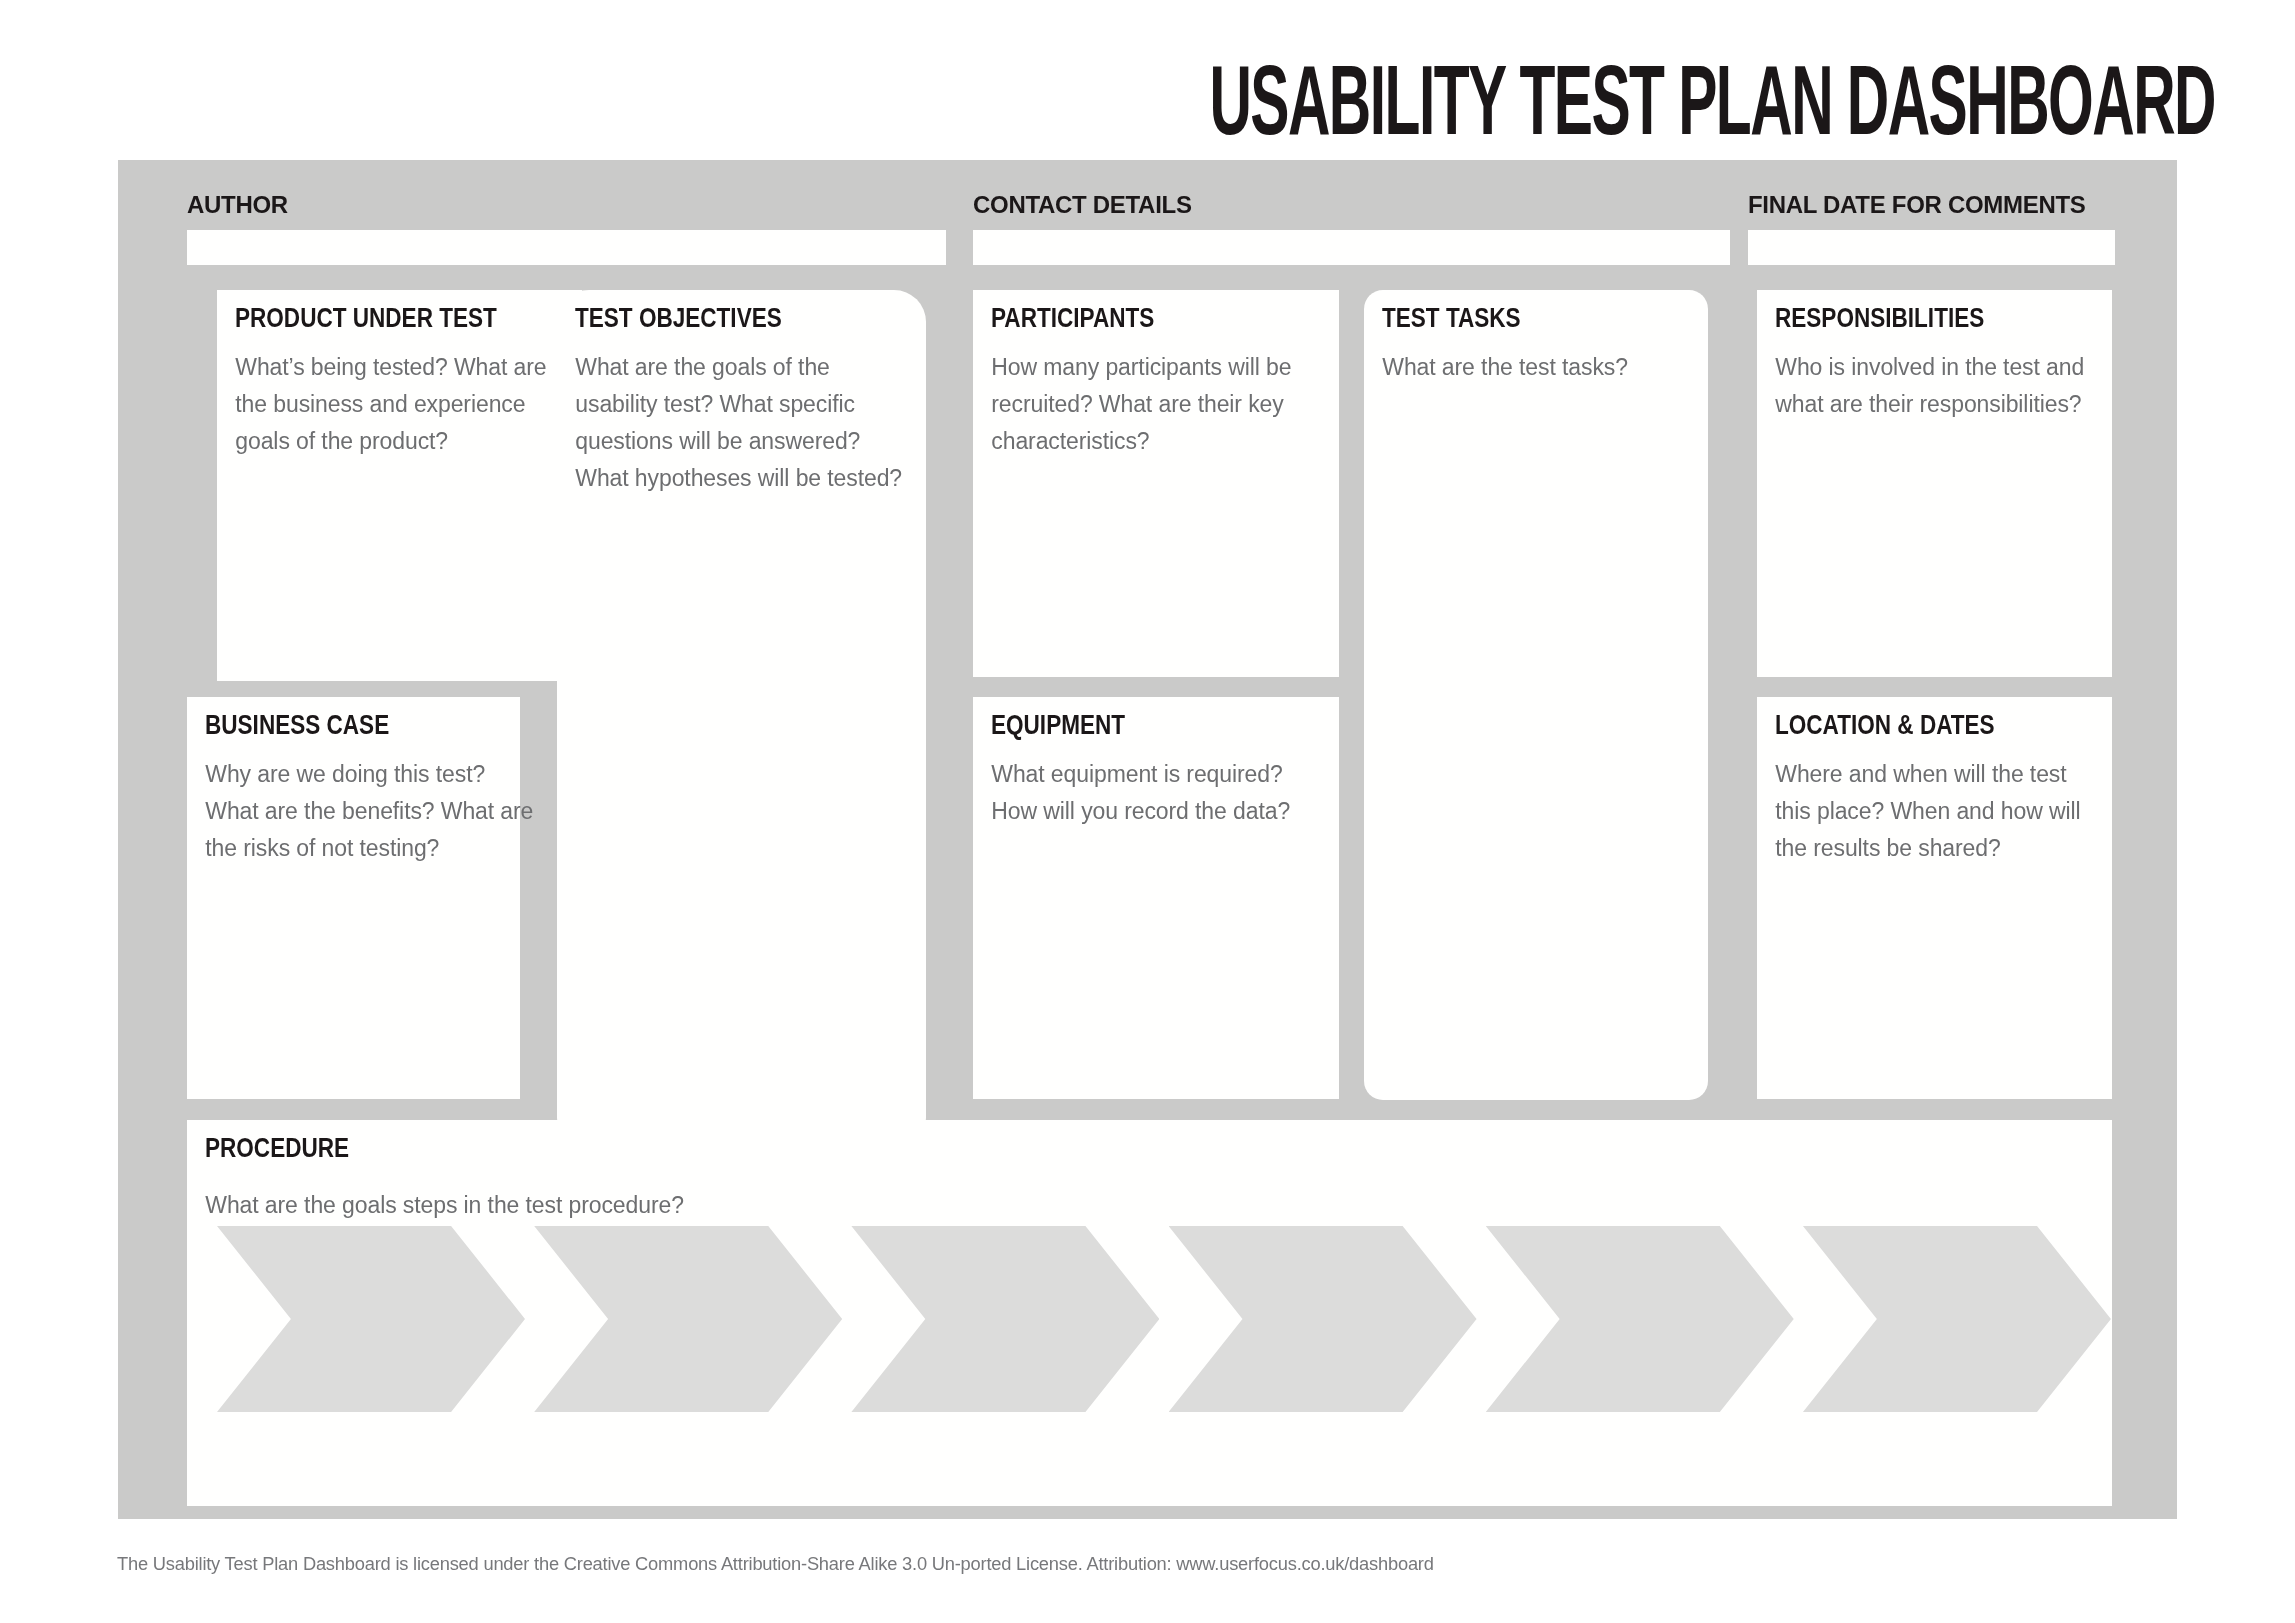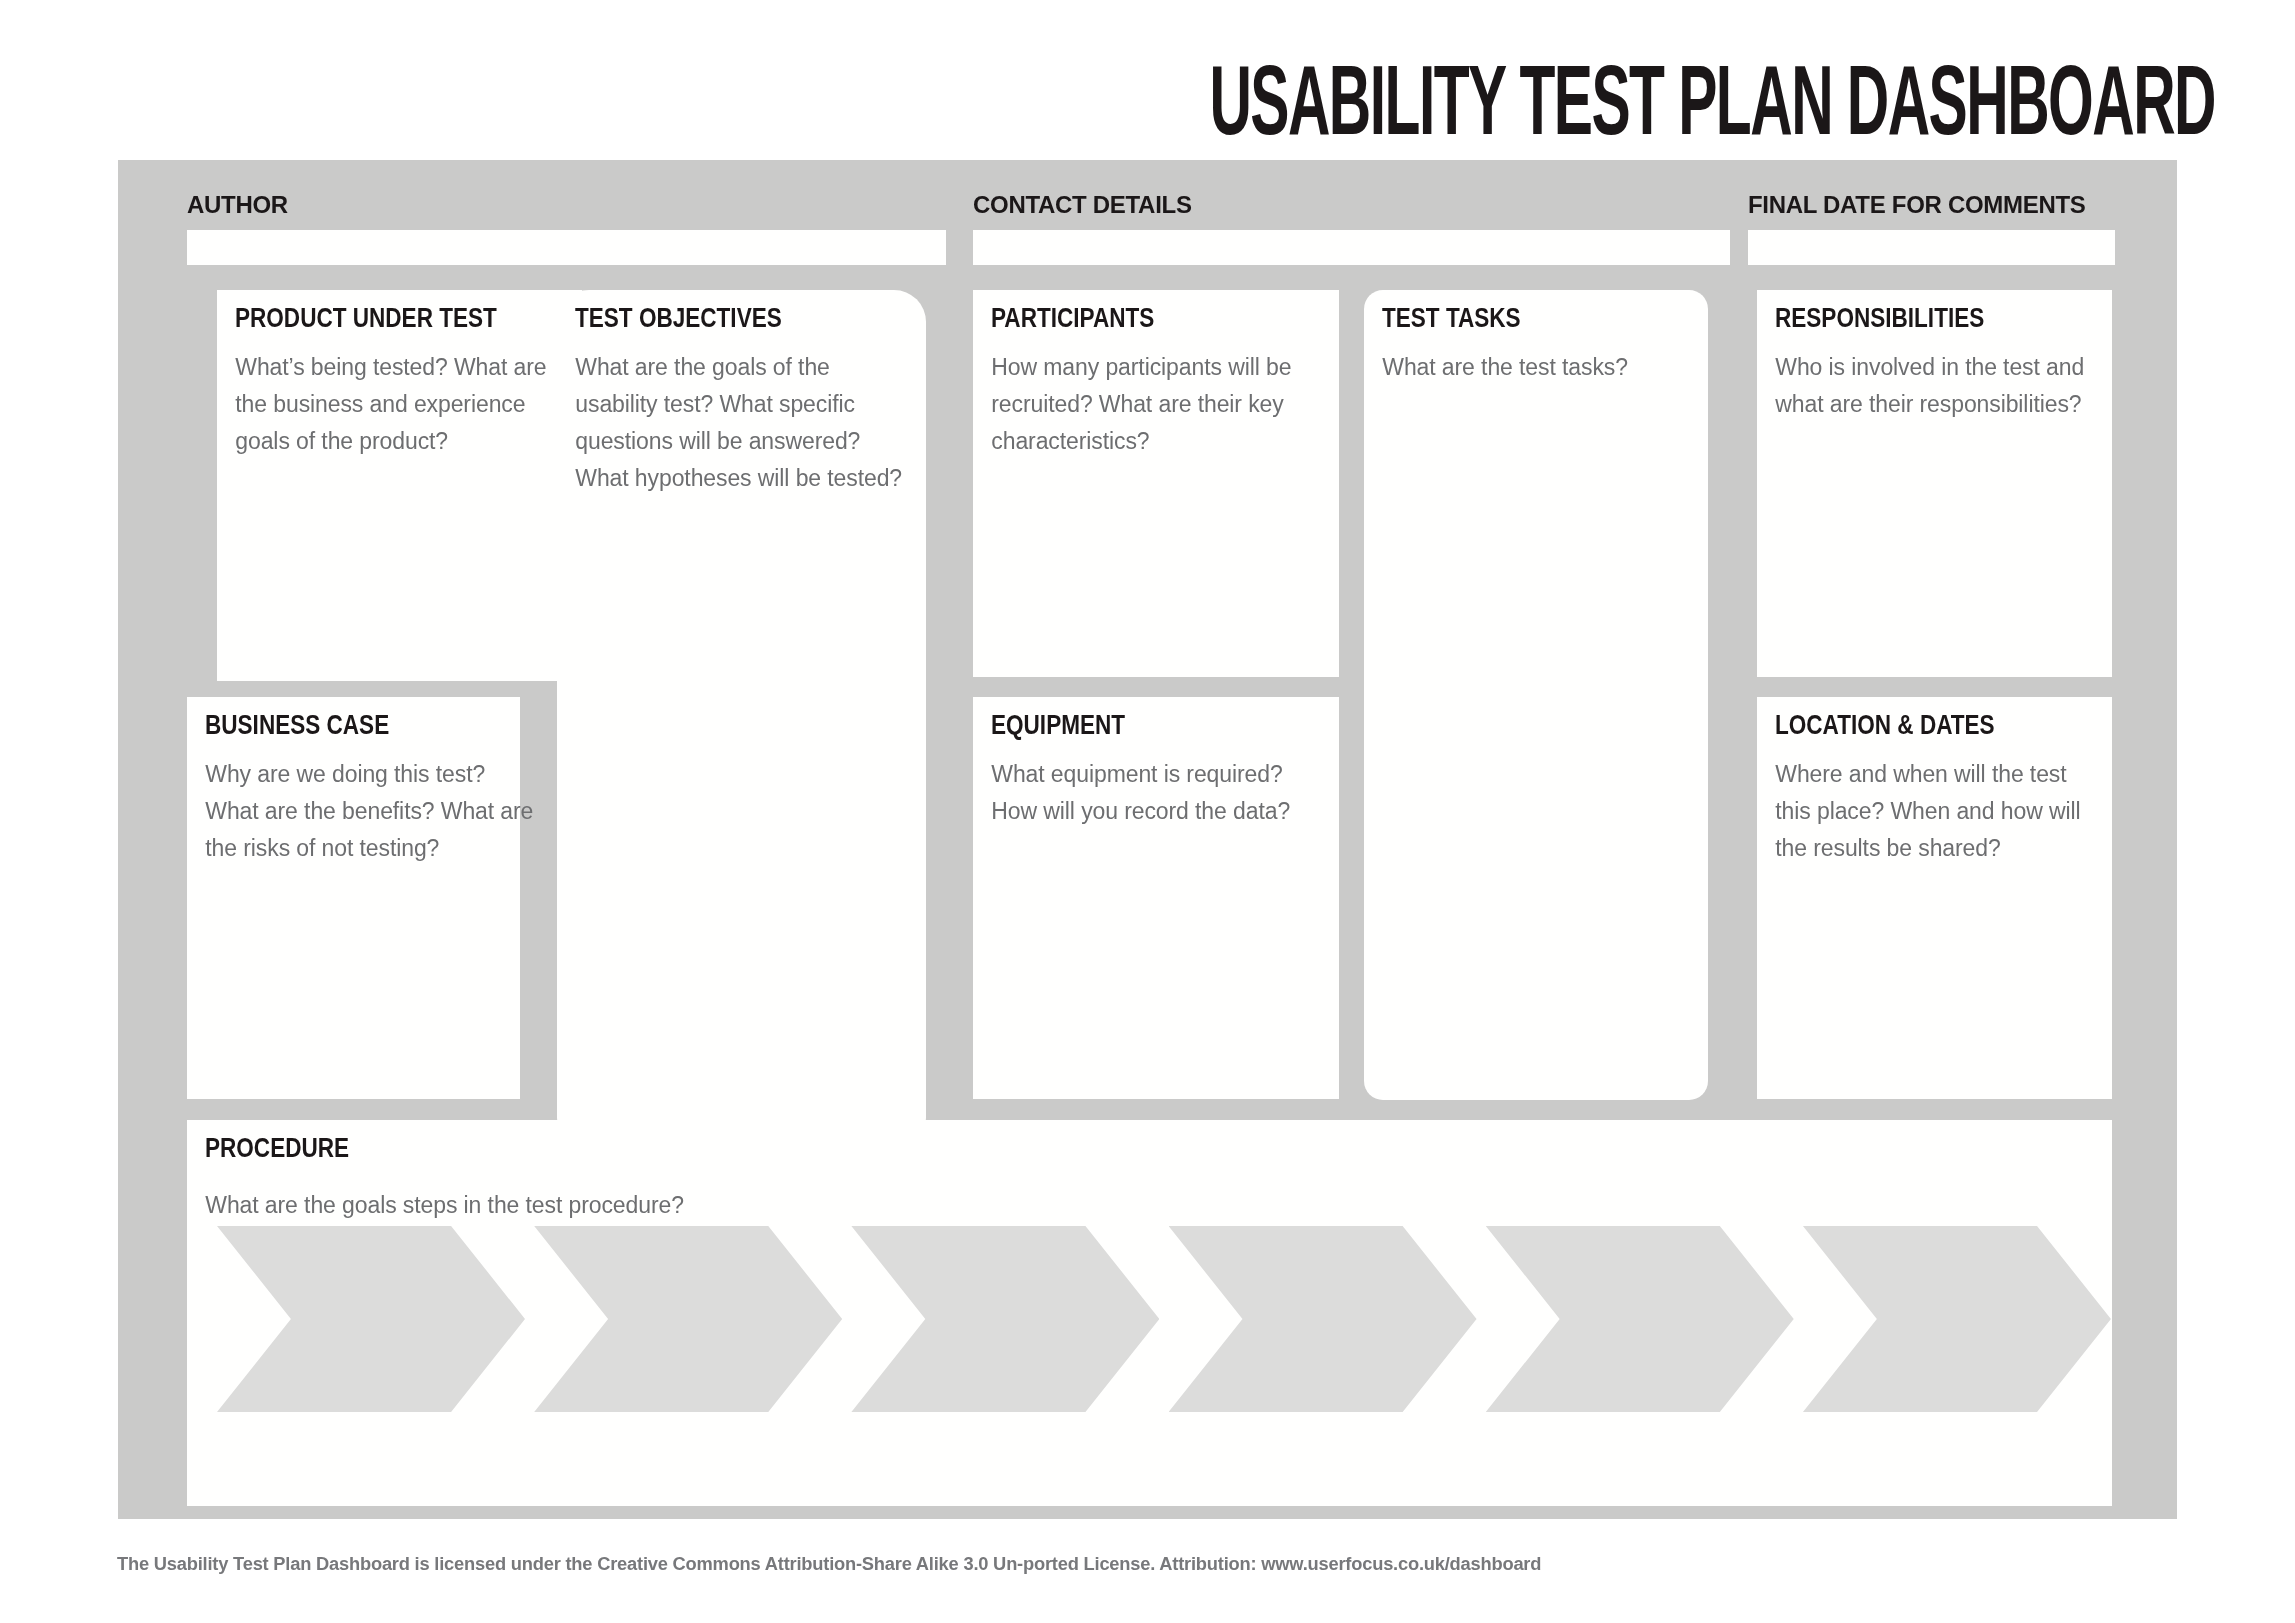--- a/index.html
+++ b/index.html
@@ -76,21 +76,21 @@
     display:flex;gap:9.2px;
   }
   .chevron{
     width:308px;height:186px;background:var(--chevron);
     clip-path:polygon(0 0,76% 0,100% 50%,76% 100%,0 100%,24% 50%);
   }
 
   #footer{
     position:absolute;left:117px;top:1553px;
     font-size:18.3px;letter-spacing:-0.2px;
-    color:var(--footer-text);white-space:nowrap;font-weight:bold;
+    color:var(--footer-text);white-space:nowrap;
   }
 </style>
 </head>
 <body>
 
 <h1 id="page-title">USABILITY TEST PLAN DASHBOARD</h1>
 
 <div id="panel">
 
   <div id="author-label" class="field-label">AUTHOR</div>

